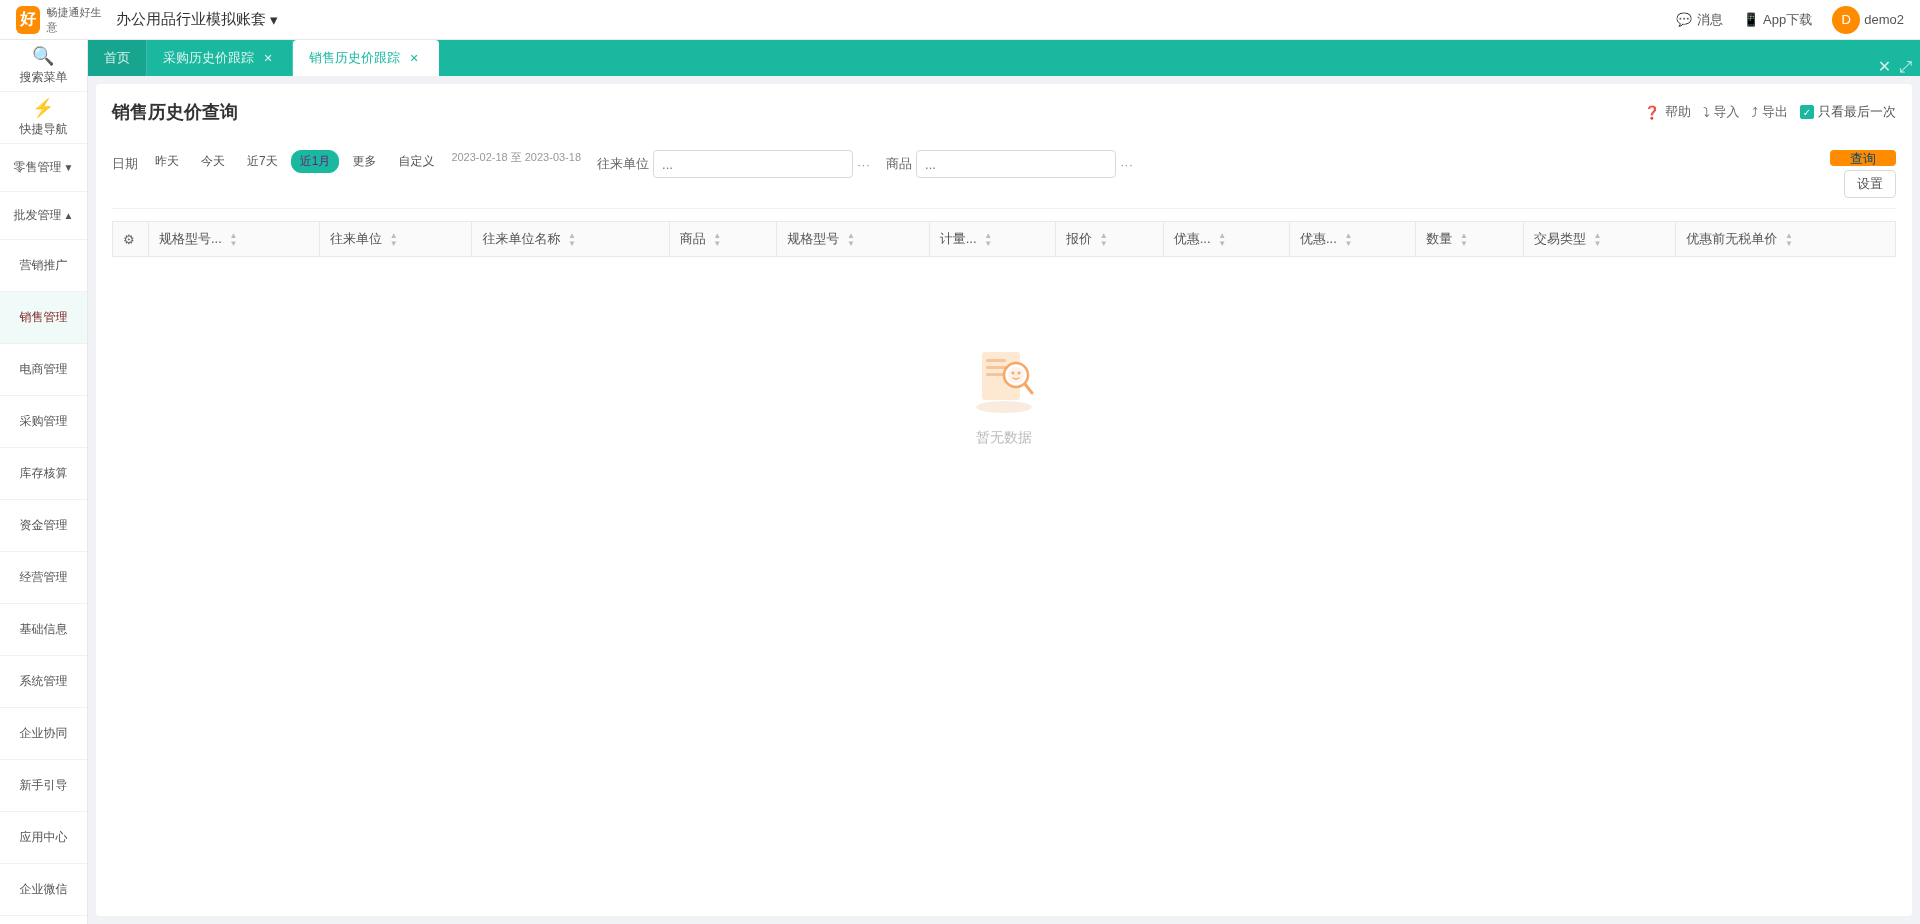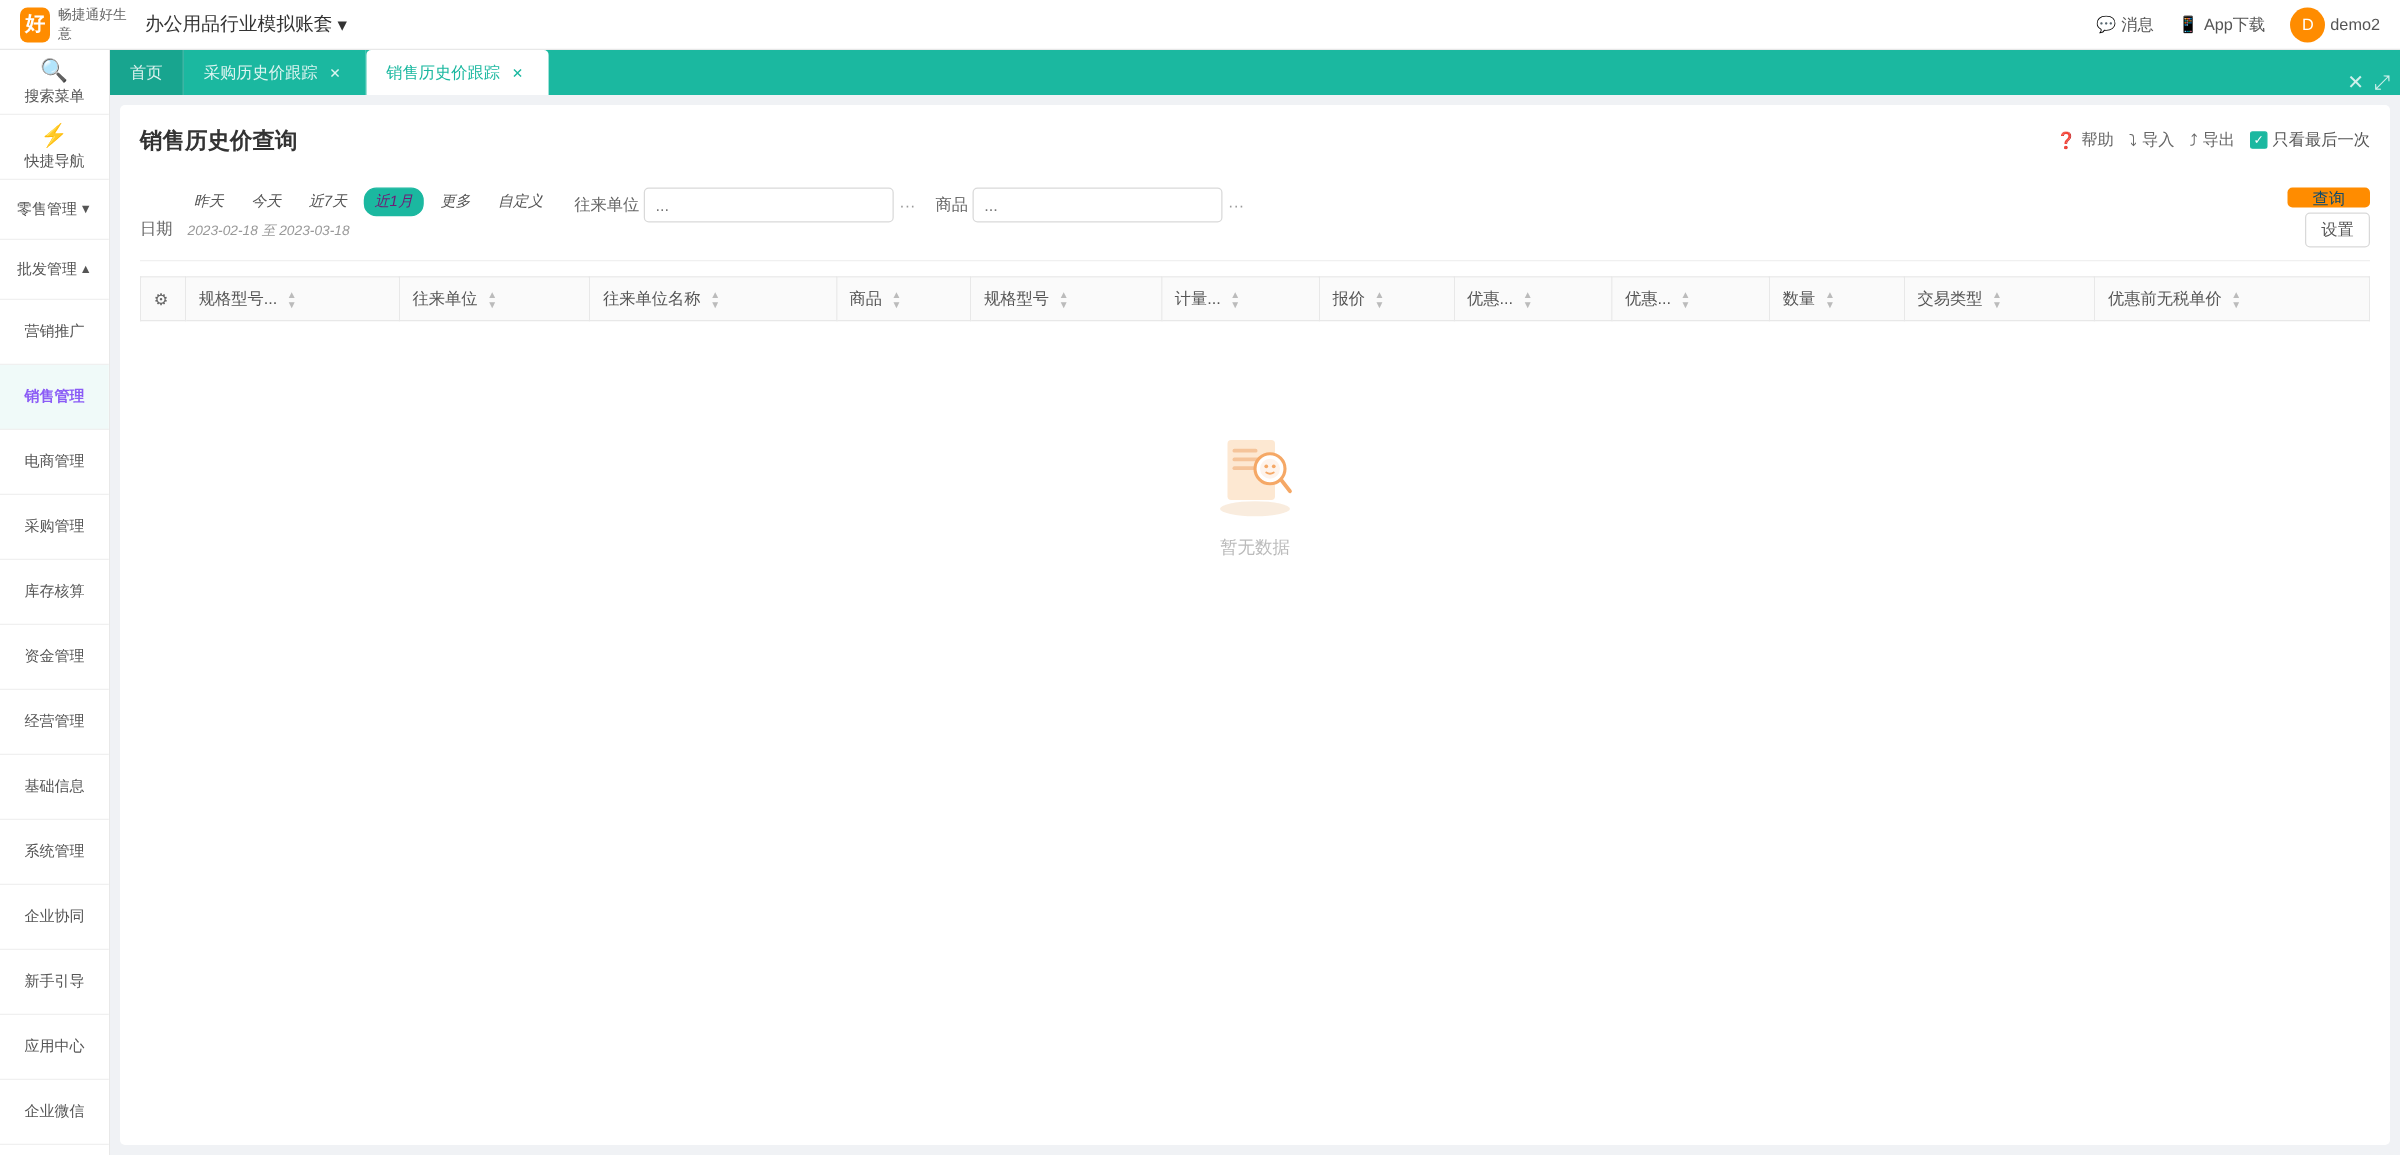--- a/index.html
+++ b/index.html
@@ -136,21 +136,21 @@
       flex-direction: column;
       align-items: center;
       justify-content: center;
       padding: 10px 4px;
       cursor: pointer;
       color: #555;
       font-size: 12px;
       border-bottom: 1px solid #f0f0f0;
       min-height: 52px;
     }
-    .sidebar-item.active { color: #8b5cf6; background: #f0faf9; font-weight: bold; }
+    .sidebar-item.active { color: #7f1d1d; background: #f0faf9; }
     .sidebar-item .icon { font-size: 18px; margin-bottom: 2px; }
     .sidebar-section {
       display: flex;
       flex-direction: column;
       align-items: center;
       justify-content: center;
       padding: 8px 4px;
       cursor: pointer;
       color: #555;
       font-size: 12px;
@@ -237,23 +237,21 @@
       gap: 8px;
     }
     .filter-label {
       color: #666;
       font-size: 13px;
       padding-top: 4px;
       white-space: nowrap;
     }
     .date-options {
       display: flex;
-      flex-direction: column;
-      gap: 4px;
-      font-style: italic;
+      gap: 4px;
     }
     .date-buttons {
       display: flex;
       gap: 4px;
       align-items: center;
     }
     .date-btn {
       padding: 2px 8px;
       border-radius: 3px;
       cursor: pointer;

